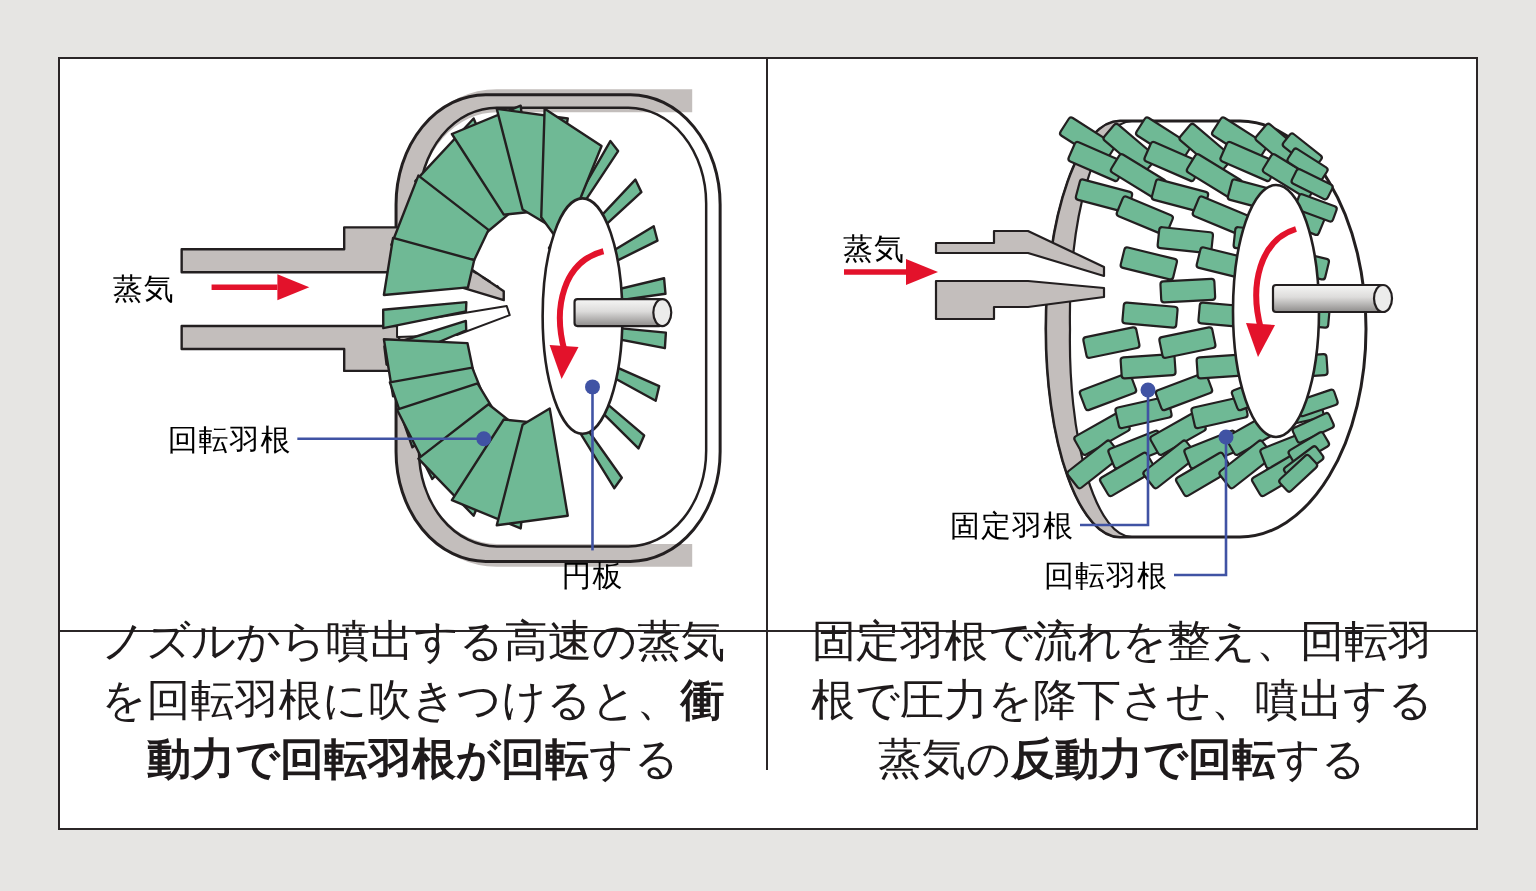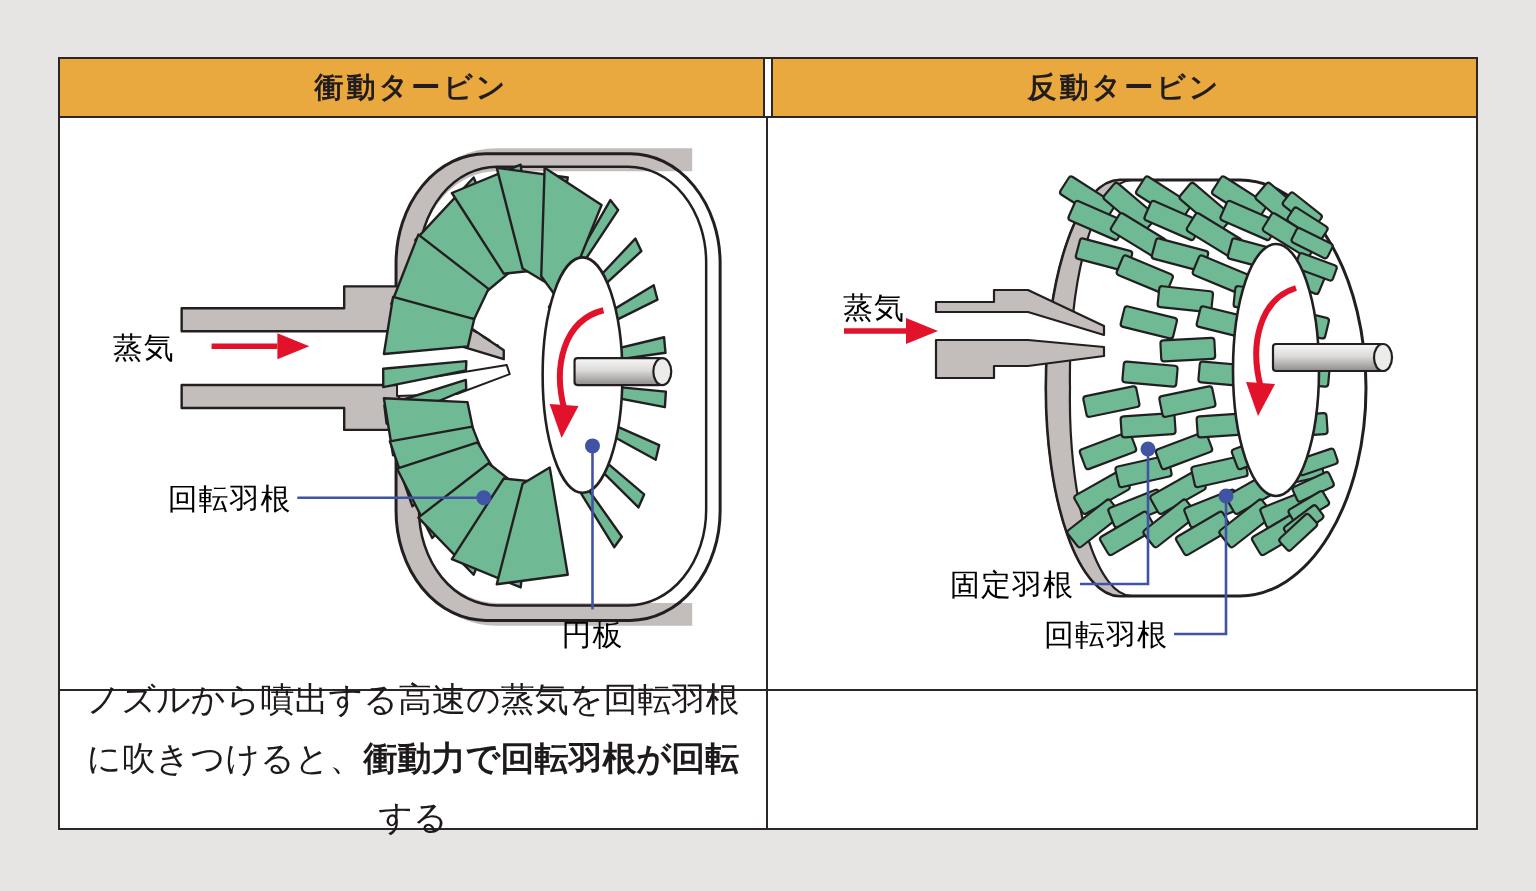--- a/index.html
+++ b/index.html
@@ -23,44 +23,35 @@
   .content-row { display:flex; height:571px; }
   .ill-cell { width:50%; height:100%; overflow:hidden;text-align:center; }
   .ill-cell.cl { border-right:2.5px solid #2b2627; }
   .ill-cell svg { display:block; width:100%; height:100%; }
   
   .text-row { display:flex; border-top:2.5px solid #2b2627; height:140px; }
   .desc-cell {
     width:50%; display:flex; align-items:center; justify-content:center;
     padding:6px 24px 10px 24px;
     font-family:"DejaVu Serif","Liberation Serif",serif;
-    font-size:34px; line-height:59px; color:#1e1a1b; text-align:center;
+    font-size:44px; line-height:59px; color:#1e1a1b; text-align:center;
   }
   .desc-cell.dl { border-right:2.5px solid #2b2627; }
   .emph { font-family:"DejaVu Sans","Liberation Sans",sans-serif; font-weight:bold; }
   
   .slabel { font-family:"DejaVu Sans","Liberation Sans",sans-serif; font-size:30px; fill:#29252
 
 6; font-weight:500; letter-spacing:1px; }
 </style>
 </head>
 <body>
 
 <div class="stage">
   <div class="cmp-table">
 
-    <div class="header-row">
-      <div class="hcell hl">
-        <span>衝動タービン</span>
-      </div>
-      <div class="hgap"></div>
-      <div class="hcell hr">
-        <span>反動タービン</span>
-      </div>
-    </div>
 
     <div class="content-row">
 
       <div class="ill-cell cl">
         <svg id="svgL" viewBox="0 0 708 571" preserveAspectRatio="xMidYMid meet">
           <defs>
             <linearGradient id="shaftG" x1="0" y1="0" x2="0" y2="1">
               <stop offset="0" stop-color="#f6f6f5"></stop>
               <stop offset="0.45" stop-color="#dddcdb"></stop>
               <stop offset="1" stop-color="#8e8c8b"></stop>
@@ -227,16 +218,19 @@
           <circle cx="458" cy="378" r="7.5" fill="#4053a4"></circle>
           <text class="slabel" x="400" y="527" text-anchor="end">回転羽根</text>
         </svg>
       </div>
     </div>
 
     <div class="text-row">
       <div class="desc-cell dl">
         <p><span>ノズルから噴出する高速の蒸気を回転羽根に吹きつけると、</span><span class="emph">衝動力で回転羽根が回転</span><span>する</span></p>
       </div>
+      <div class="desc-cell">
+        <p><span>固定羽根で流れを整え、回転羽根で圧力を降下させ、噴出する蒸気の</span><span class="emph">反動力で回転</span><span>する</span></p>
+      </div>
     </div>
 
   </div>
 </div>
 
 </body></html>

